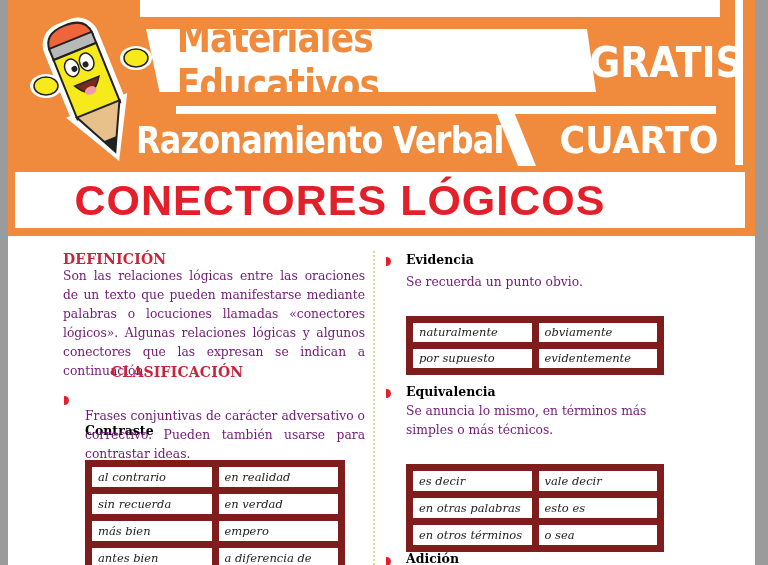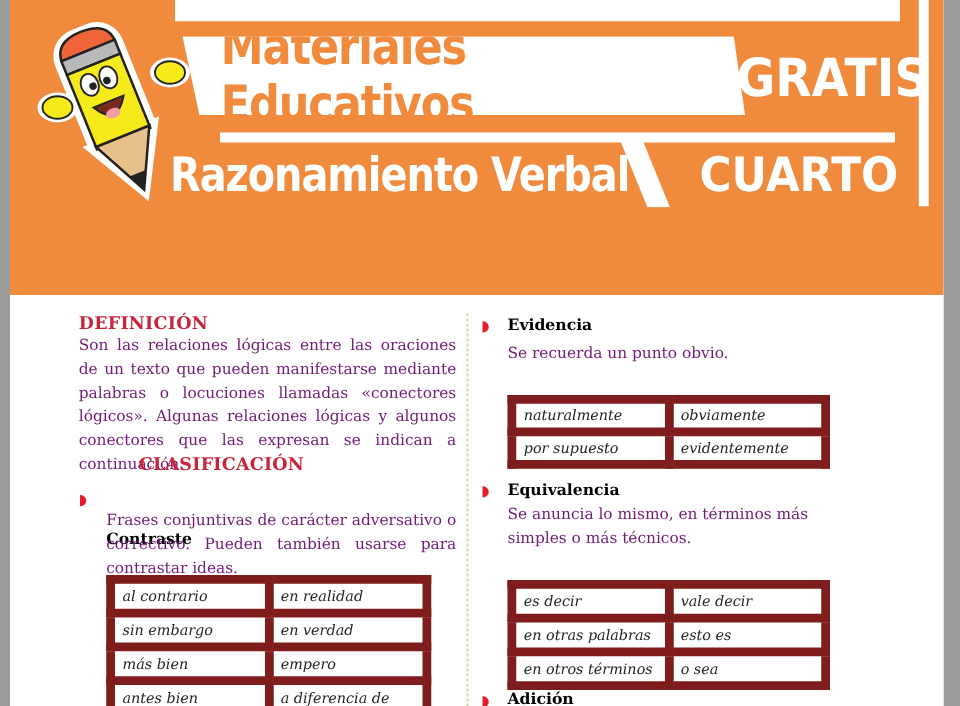--- a/index.html
+++ b/index.html
@@ -163,20 +163,23 @@
         <circle cx="68" cy="58" r="3" fill="#222"></circle>
 
         <path d="M50 74 Q62 96 76 74 Z" fill="#7a2a1a" stroke="#222" stroke-width="1.5"></path>
         <ellipse cx="63" cy="84" rx="6" ry="4" fill="#f29aa8"></ellipse>
       </g>
 
       <ellipse cx="20" cy="80" rx="12" ry="9" fill="#f7ea1a" stroke="#222" stroke-width="1.5"></ellipse>
       <ellipse cx="110" cy="52" rx="12" ry="9" fill="#f7ea1a" stroke="#222" stroke-width="1.5"></ellipse>
     </svg>
 
+    <div class="title-box">
+      <span class="txt">CONECTORES LÓGICOS</span>
+    </div>
   </div>
 
   <div class="divider"></div>
 
   <div class="col col-left">
     <div class="sec-title" style="left:0; top:251px;">DEFINICIÓN</div>
     <div class="para justify" style="left:0; top:267px; width:302px;">Son las relaciones lógicas entre las oraciones de un texto que pueden manifestarse mediante palabras o locuciones llamadas «conectores lógicos». Algunas relaciones lógicas y algunos conectores que las expresan se indican a continuación.</div>
 
     <div class="sec-title" style="left:0; top:364px;margin-left:48px;">CLASIFICACIÓN</div>
 
@@ -184,21 +187,21 @@
     <div class="sub-head" style="left:22px; top:391px;margin-top:32px;">Contraste</div>
     <div class="para justify" style="left:22px; top:407px; width:280px;">Frases conjuntivas de carácter adversativo o correctivo. Pueden también usarse para contrastar ideas.</div>
 
     <table class="conn" style="left:22px; top:460px; width:260px;">
       <tbody>
           <tr>
         <td style="width:50%;">al contrario</td>
         <td>en realidad</td>
       </tr>
       <tr>
-        <td>sin embargo</td>
+        <td>sin recuerda</td>
         <td>en verdad</td>
       </tr>
       <tr>
         <td>más bien</td>
         <td>empero</td>
       </tr>
       <tr>
         <td>antes bien</td>
         <td>a diferencia de</td>
       </tr>

